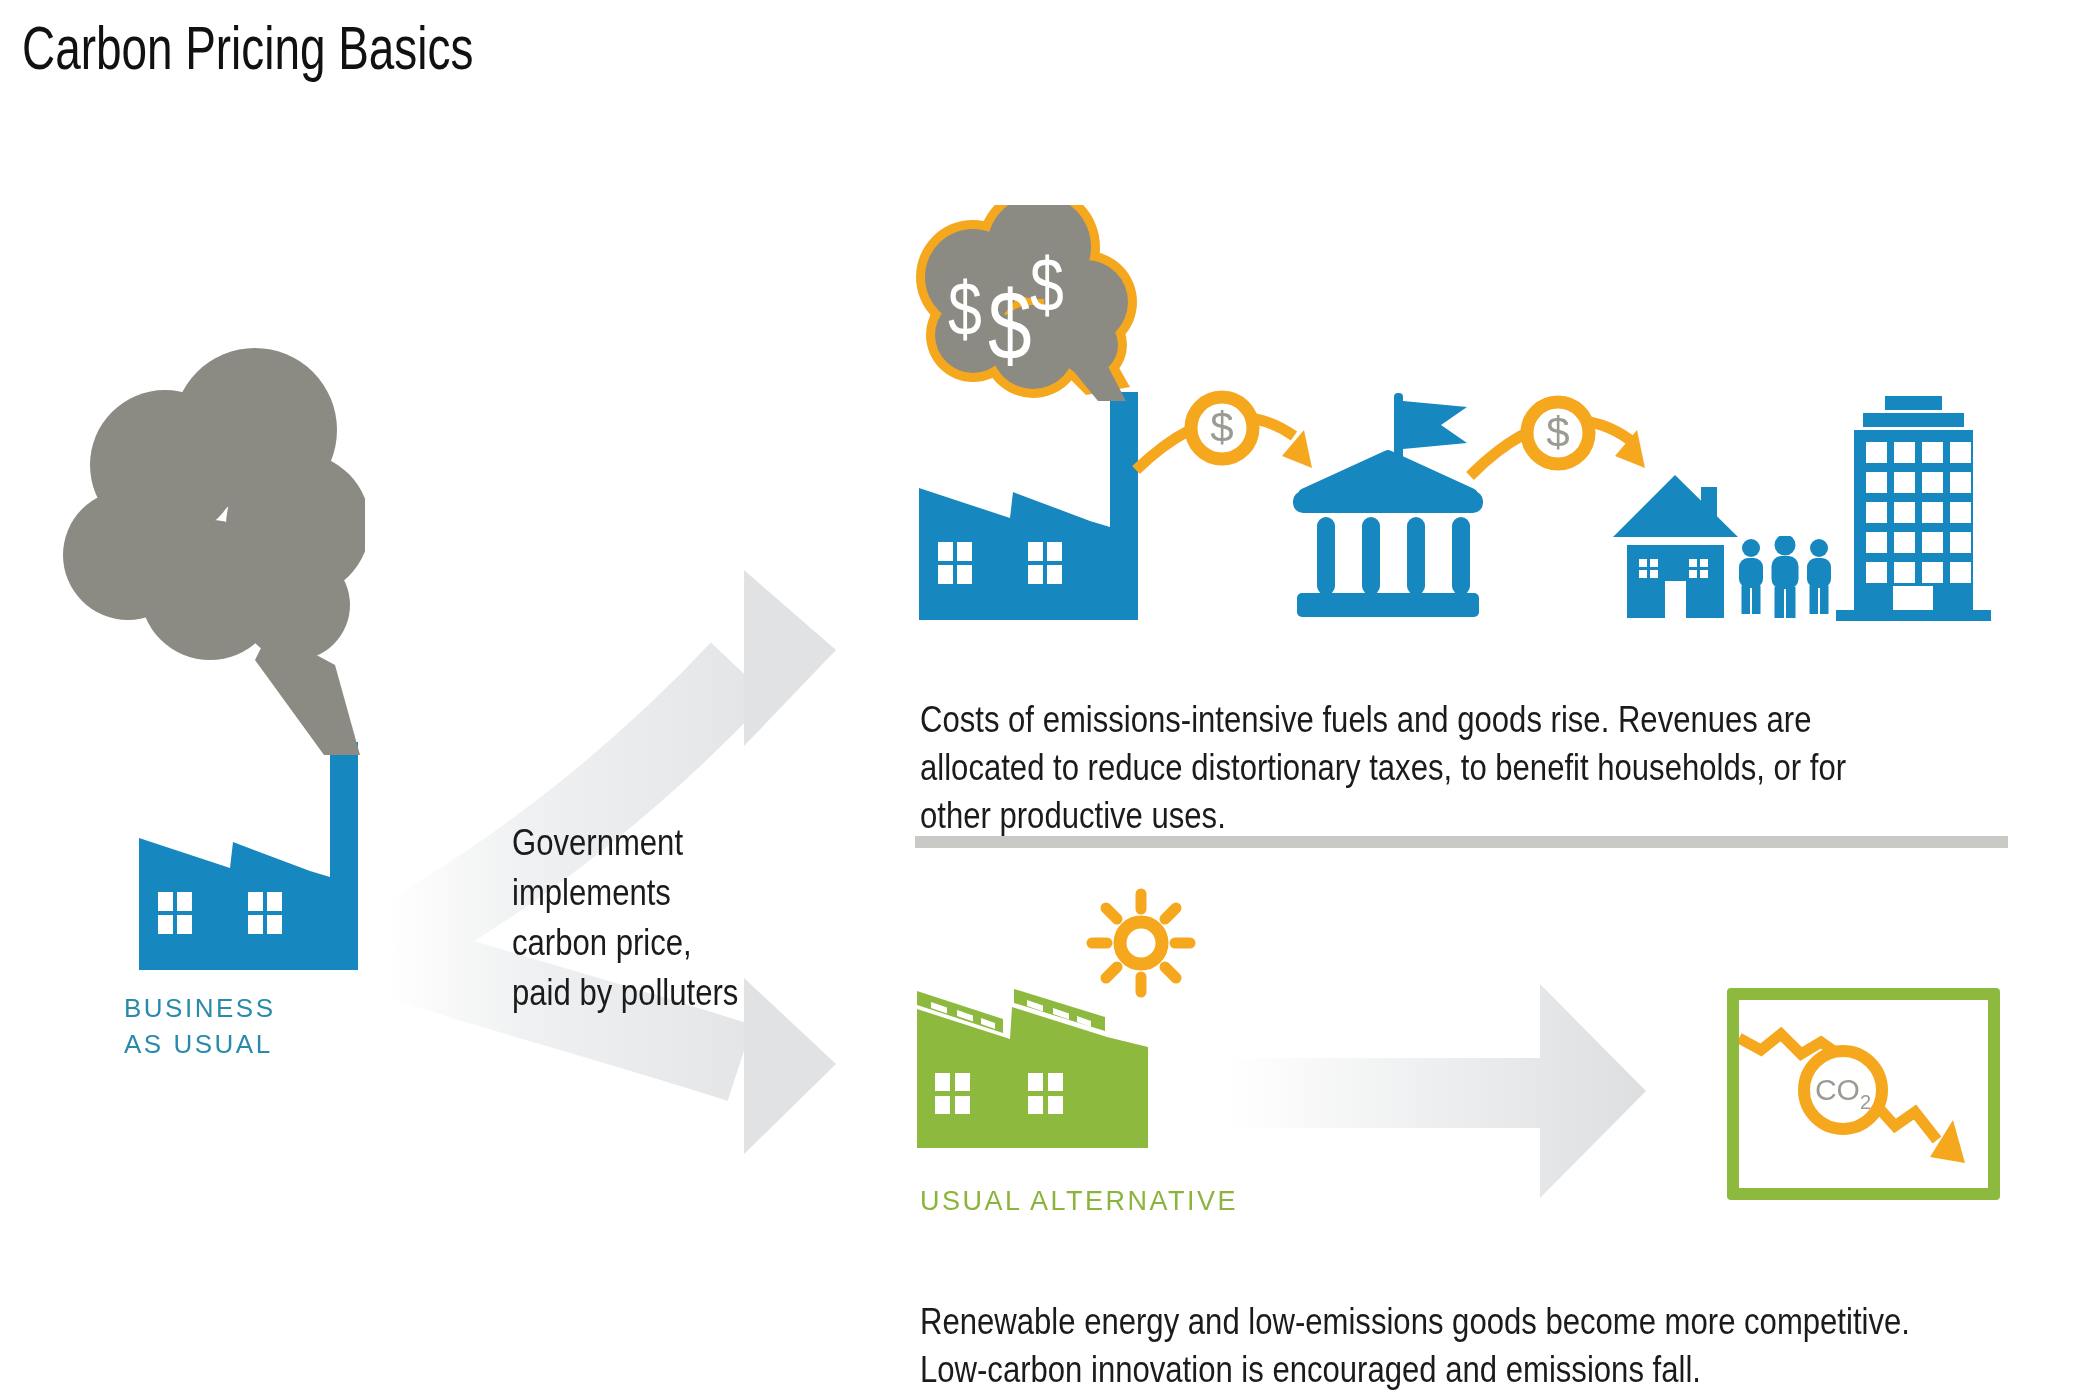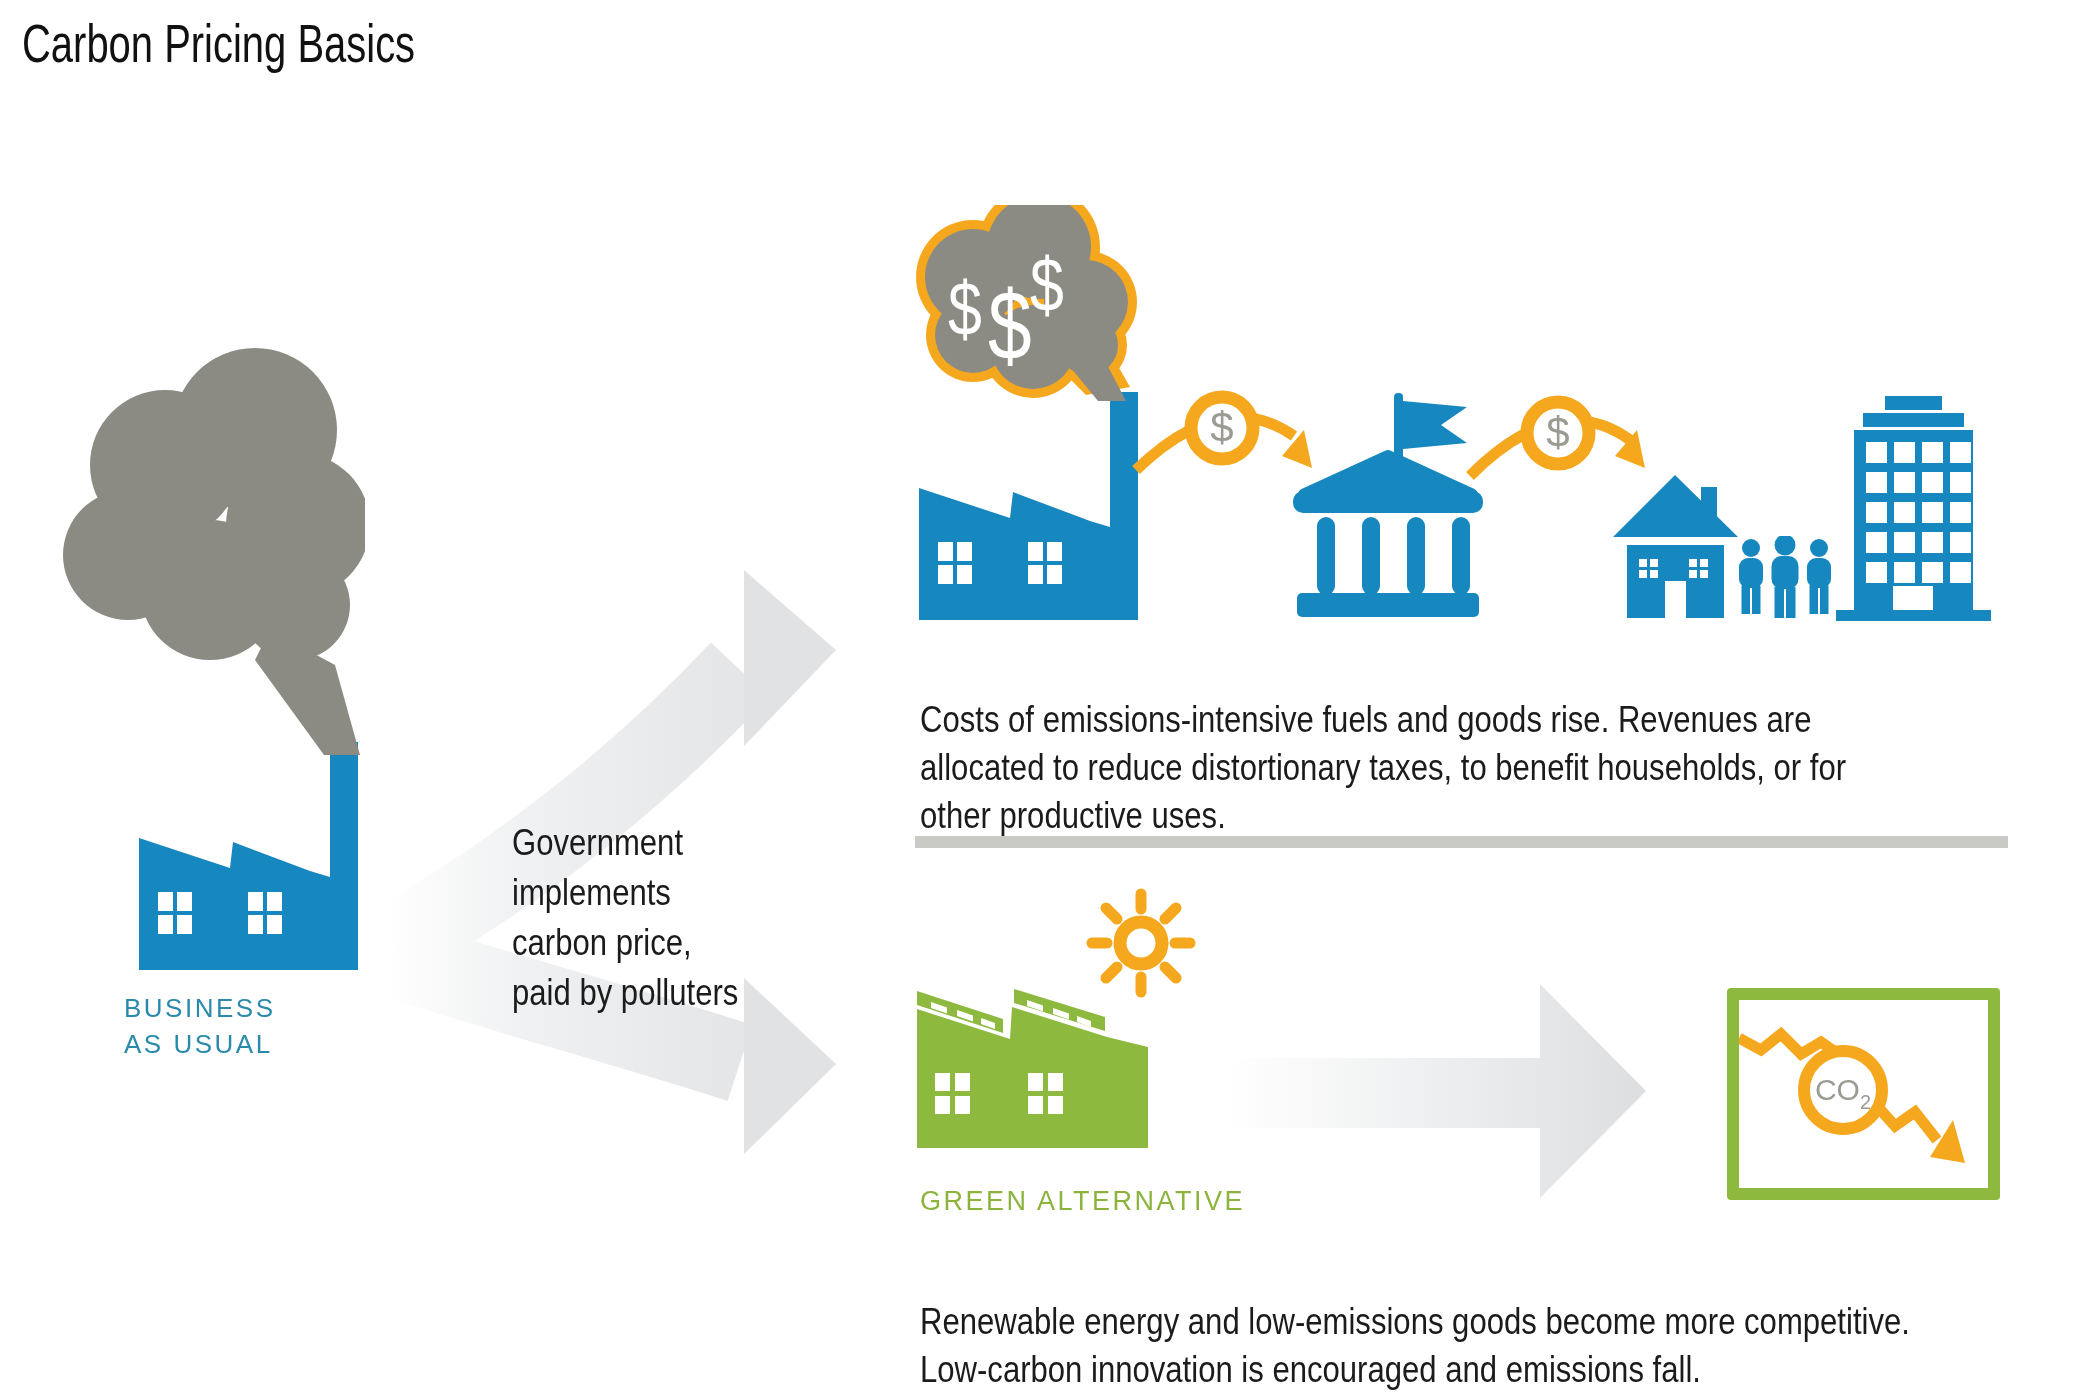--- a/index.html
+++ b/index.html
@@ -1,20 +1,20 @@
 <!DOCTYPE html>
 <html><head>
 <meta charset="utf-8">
 <style>
   html,body{margin:0;padding:0;background:#ffffff;}
   #canvas{position:relative;width:2093px;height:1394px;background:#ffffff;overflow:hidden;
           font-family:"Liberation Sans",sans-serif;color:#1b1b1b;}
   .abs{position:absolute;}
   .condensed{display:inline-block;transform:scaleX(0.84);transform-origin:0 0;}
-  #title{left:22px;top:12px;font-size:54px;font-weight:400;color:#111;letter-spacing:0;}
+  #title{left:22px;top:12px;font-size:62px;font-weight:400;color:#111;letter-spacing:0;}
   #title .condensed{transform:scaleX(0.74);}
   .caption{font-size:37px;line-height:48px;white-space:pre-line;color:#1b1b1b;}
   #mid-caption{left:512px;top:768px;font-size:37px;line-height:50px;white-space:pre-line;}
   #bau-label{left:124px;top:990px;width:250px;font-size:26px;line-height:36px;
              letter-spacing:2.5px;color:#2a8aab;white-space:pre-line;font-weight:400;}
   #green-label{left:920px;top:1186px;font-size:27px;letter-spacing:2.5px;color:#8cb43d;font-weight:400;}
   #divider{left:915px;top:836px;width:1093px;height:12px;background:#c9c9c6;}
   #caption-top{left:920px;top:648px;width:1300px;}
   #caption-bottom{left:920px;top:1250px;width:1300px;}
   #money-cloud-wrap{left:916px;top:205px;width:225px;height:200px;}
@@ -262,21 +262,21 @@
         <rect x="40" y="88" width="15" height="18"></rect>
       <rect x="20" y="111" width="15" height="18"></rect>
         <rect x="40" y="111" width="15" height="18"></rect>
       <rect x="113" y="88" width="15" height="18"></rect>
         <rect x="133" y="88" width="15" height="18"></rect>
       <rect x="113" y="111" width="15" height="18"></rect>
         <rect x="133" y="111" width="15" height="18"></rect>
     </g>
   </svg>
 
-  <div class="abs" id="green-label">GREEN ALTERNATIVE</div>
+  <div class="abs" id="green-label">USUAL ALTERNATIVE</div>
 
   <svg class="abs" style="left:1228px;top:980px" width="420" height="222" viewBox="0 0 420 222">
     <polygon points="0,78 312,78 312,4 418,111 312,218 312,148 0,148" fill="url(#grad-straight)"></polygon>
   </svg>
 
   <div class="abs" id="co2-box">
     <svg width="249" height="188" viewBox="0 0 249 188">
       <polyline points="0,38 22,50 42,34 62,54 82,42 102,56" fill="none" stroke="#f5a81e" stroke-width="11"></polyline>
       <polyline points="138,106 156,126 176,112 198,140" fill="none" stroke="#f5a81e" stroke-width="11"></polyline>
       <polygon points="226,163 191,157 214,120" fill="#f5a81e"></polygon>

